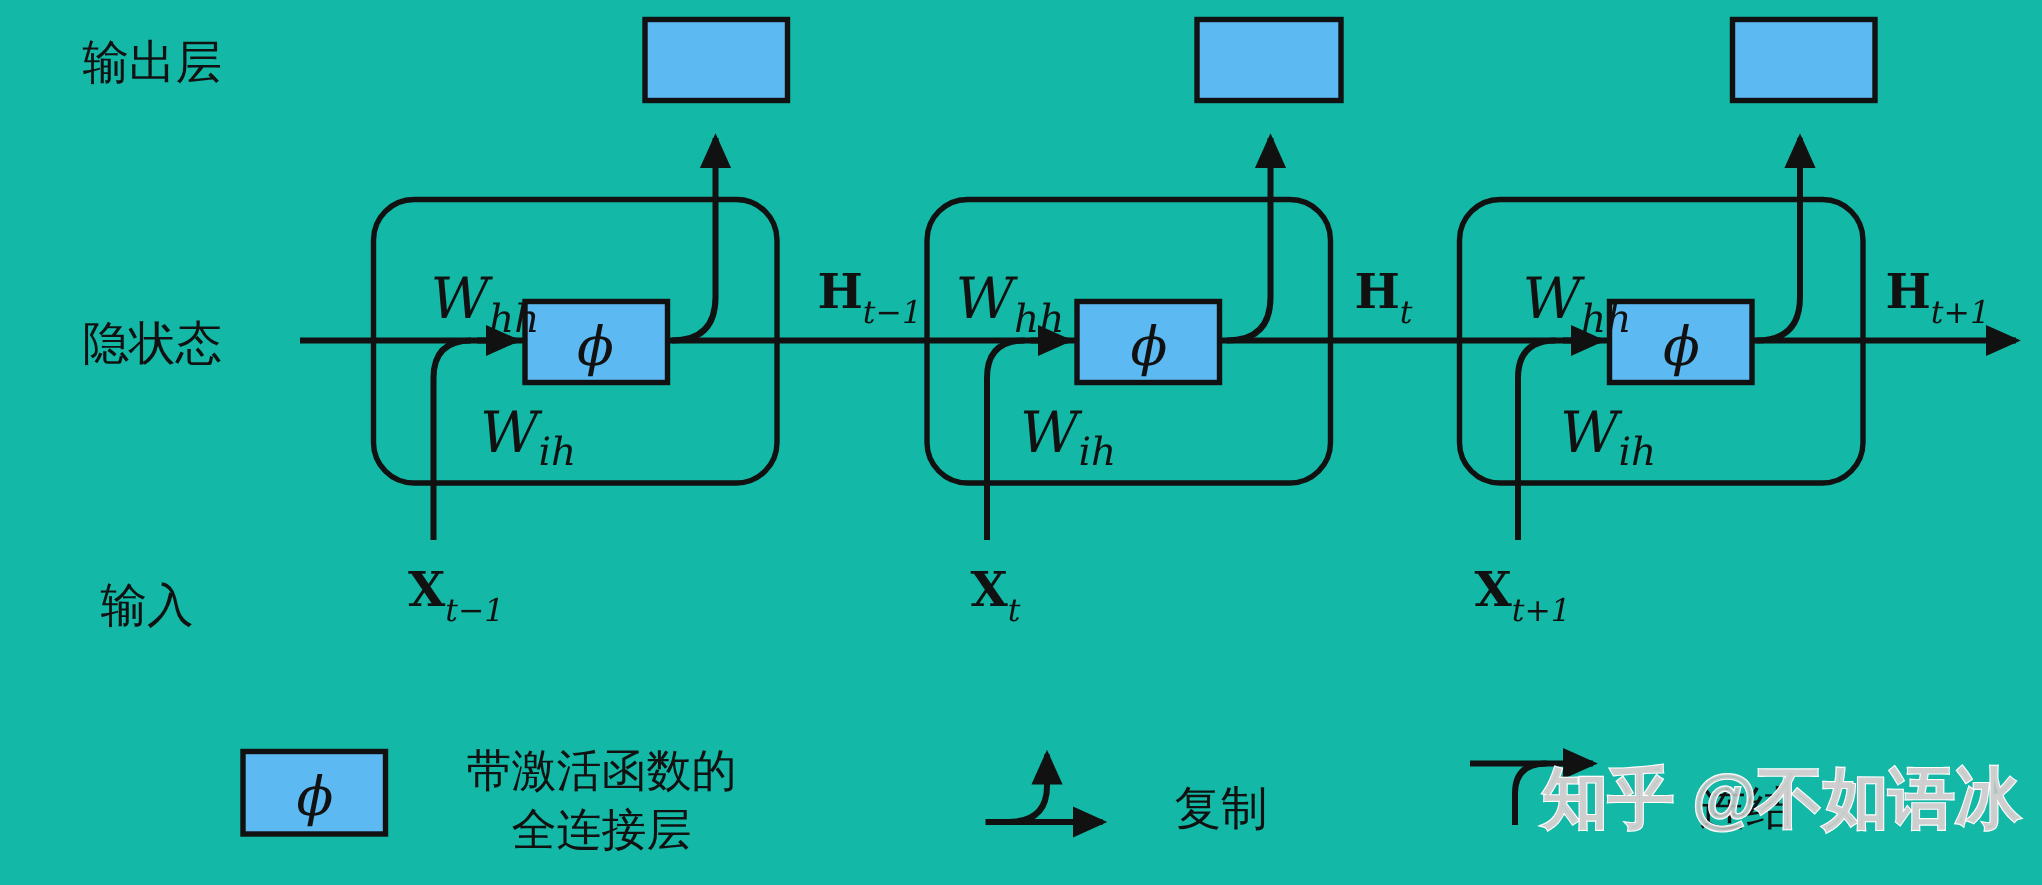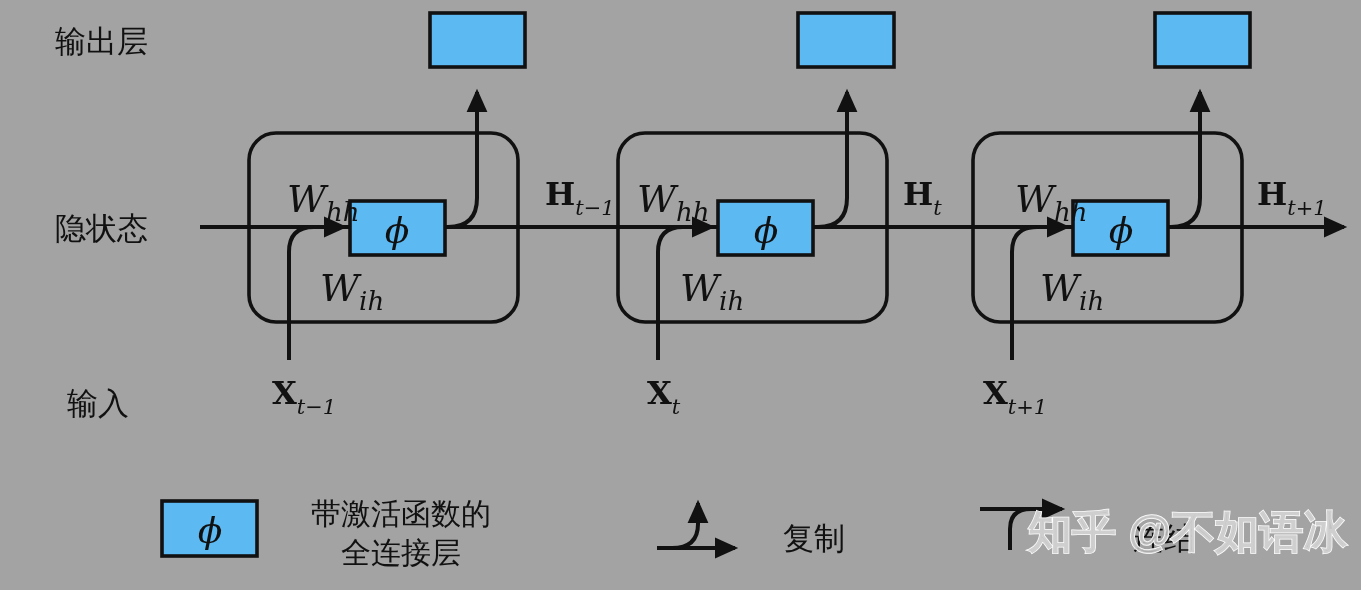--- a/index.html
+++ b/index.html
@@ -1,21 +1,21 @@
 <!DOCTYPE html>
 <html style="--box-fill: #5cb9f2; --stroke: #111111; --wm: #c7c7c7;"><head>
 <meta charset="utf-8">
 <style>
   :root{
     --box-fill:#5cb9f2;
     --stroke:#111111;
     --wm:#c7c7c7;
   }
   html,body{margin:0;padding:0;background:#ffffff;}
-  .canvas{position:relative;width:1361px;height:590px;background:#a3a3a3;overflow:hidden;}
+  .canvas{position:relative;width:1361px;height:590px;background:#14b8a6;overflow:hidden;}
   svg{display:block;}
   .wire{stroke:var(--stroke);stroke-width:4;fill:none;stroke-linecap:butt;}
   .bluebox{fill:var(--box-fill);stroke:var(--stroke);stroke-width:3.6;}
   .roundcell{fill:none;stroke:var(--stroke);stroke-width:3.6;}
   .cjk{font-family:"Liberation Sans",sans-serif;font-size:31px;fill:#111;}
   .cjk-mid{font-family:"Liberation Sans",sans-serif;font-size:30px;fill:#111;text-anchor:middle;}
   .math{font-family:"DejaVu Serif",serif;font-style:italic;font-size:38px;fill:#111;}
   .math .sub{font-size:26px;}
   .hx{font-family:"DejaVu Serif",serif;font-weight:bold;font-size:32px;fill:#111;}
   .hx .sub{font-weight:normal;font-style:italic;font-size:21px;}

